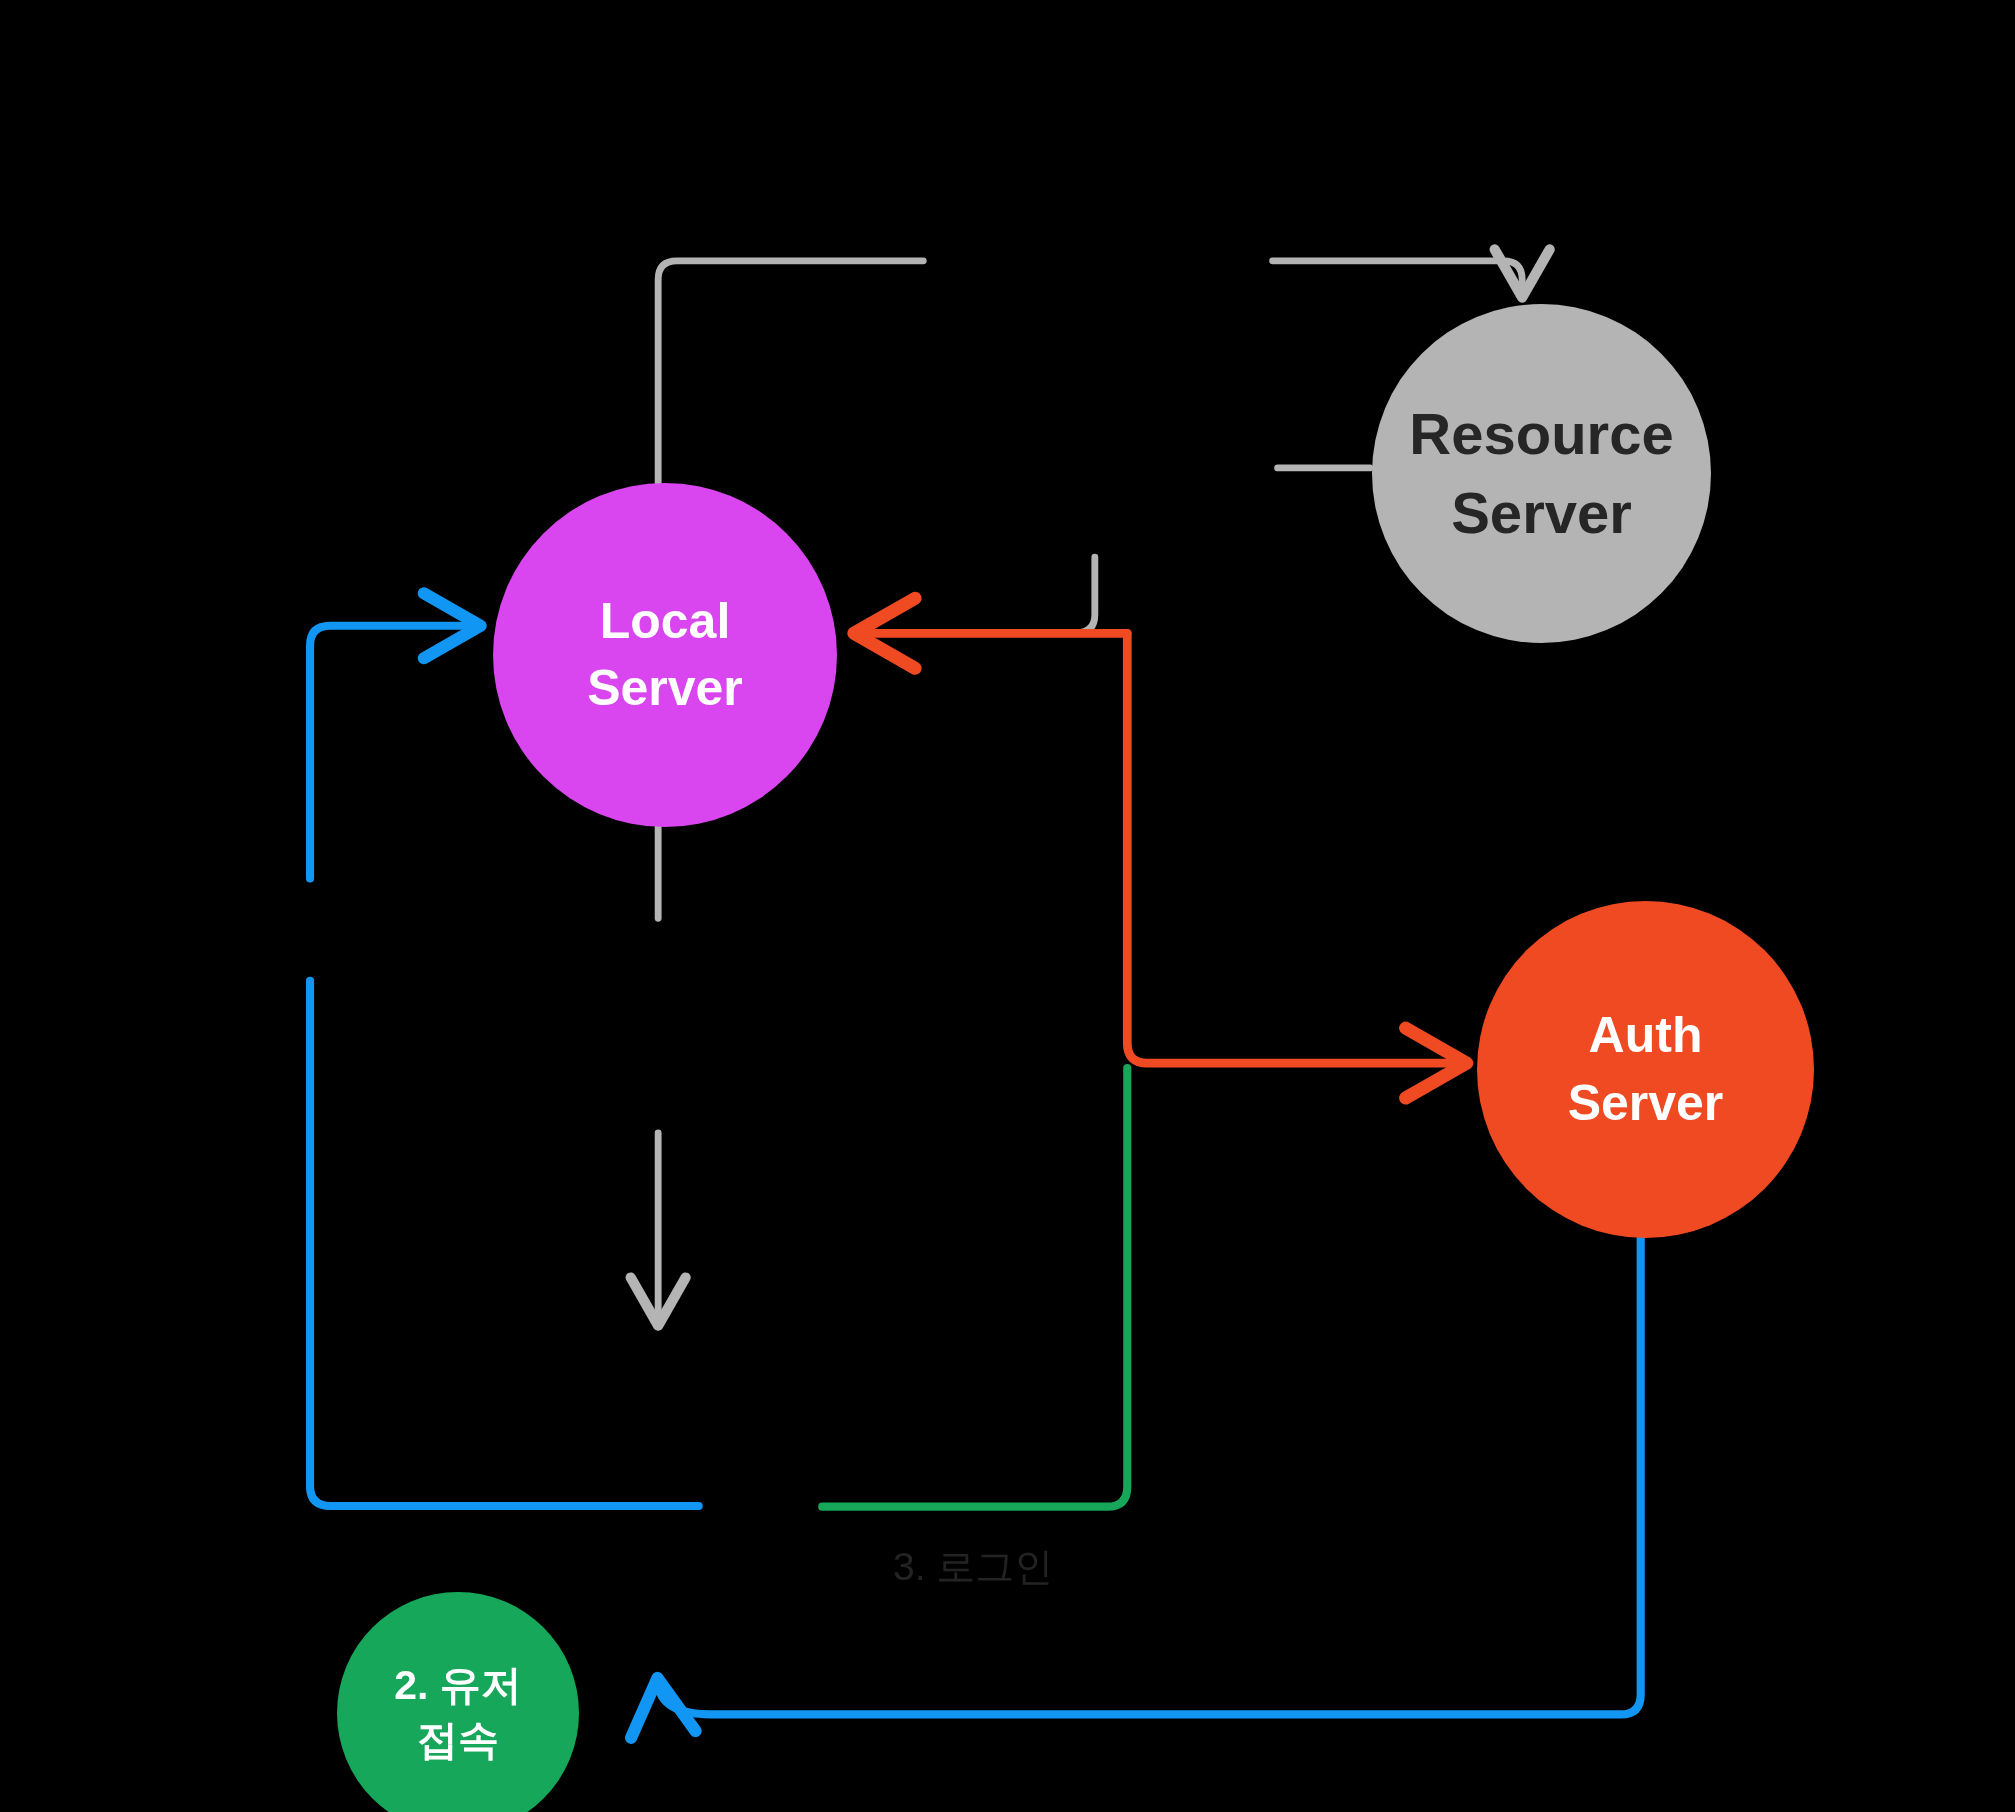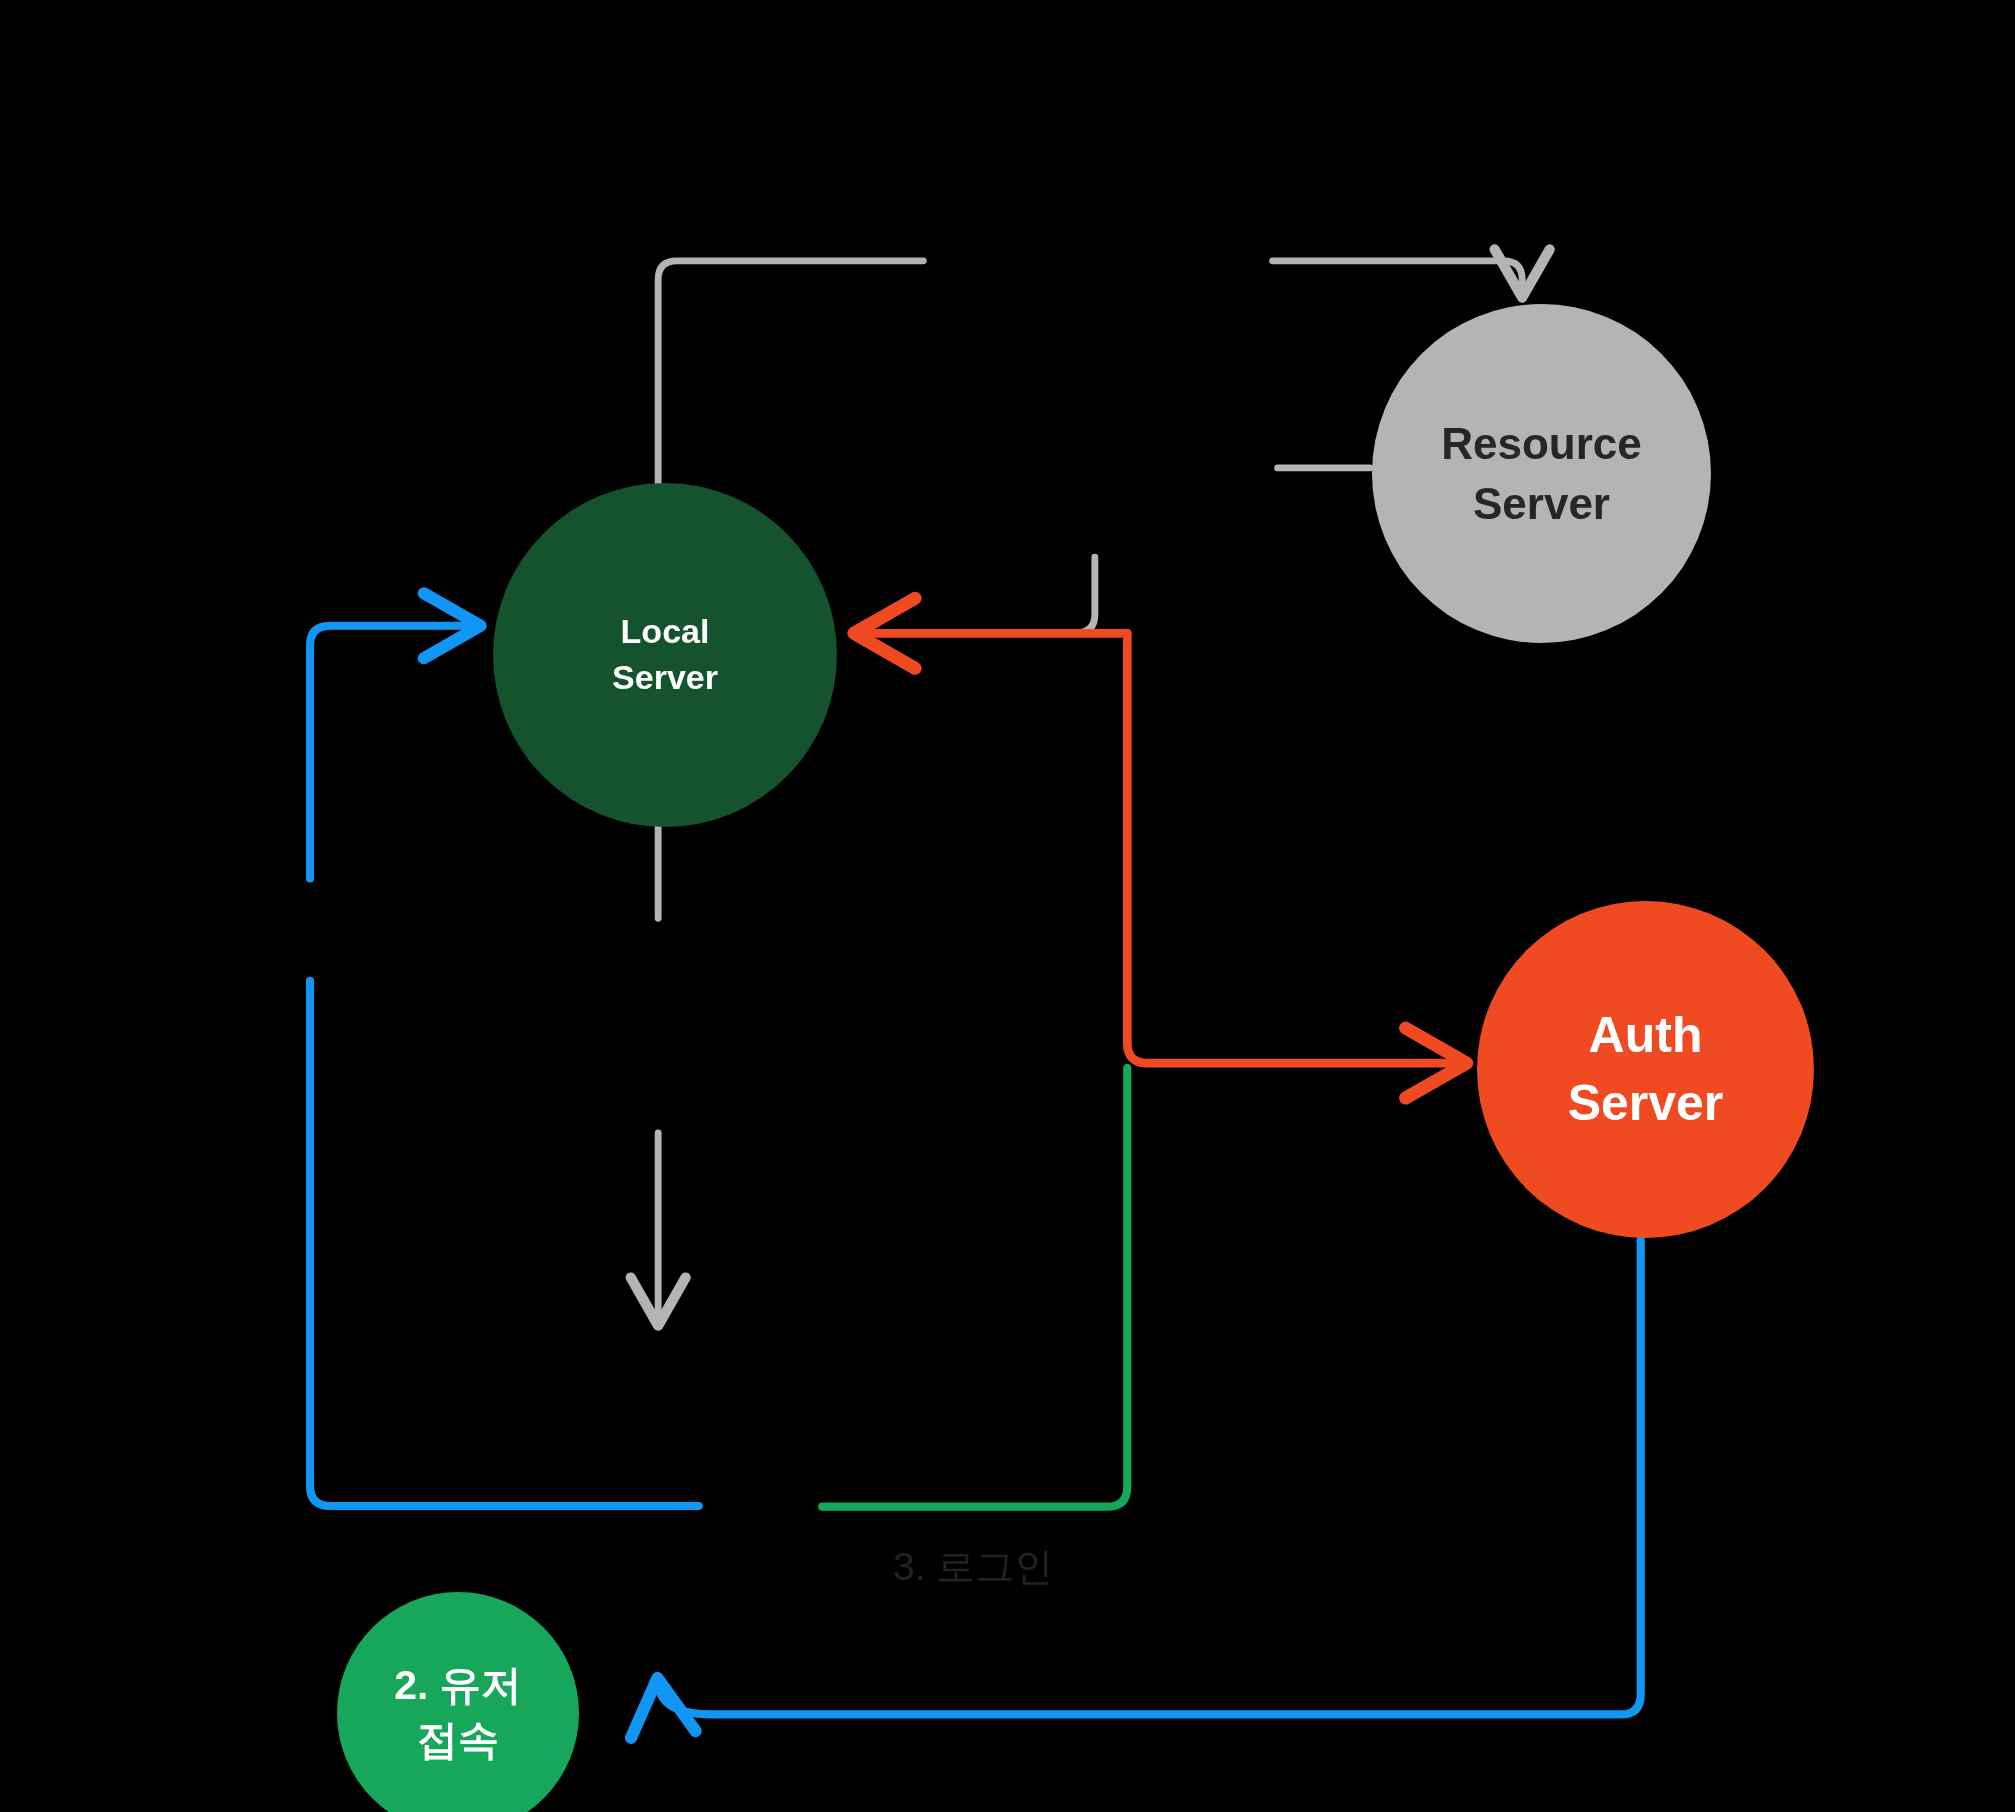--- a/index.html
+++ b/index.html
@@ -33,31 +33,31 @@
     justify-content: center;
     text-align: center;
     font-weight: bold;
     line-height: 1.35;
     box-sizing: border-box;
   }
   .node .line { display: block; white-space: nowrap; }
   #node-local {
     left: 493px; top: 483px;
     width: 344px; height: 344px;
-    background: #14532d;
+    background: #d946ef;
     color: #FFFFFF;
-    font-size: 34px;
+    font-size: 50px;
     z-index: 6;
   }
   #node-resource {
     left: 1372px; top: 304px;
     width: 339px; height: 339px;
     background: #B4B4B4;
     color: #262626;
-    font-size: 44px;
+    font-size: 58px;
     z-index: 6;
     text-align: center;
   }
   #node-auth {
     left: 1477px; top: 901px;
     width: 337px; height: 337px;
     background: #F04A23;
     color: #ffffff;
     font-size: 50px;
     z-index: 6;

